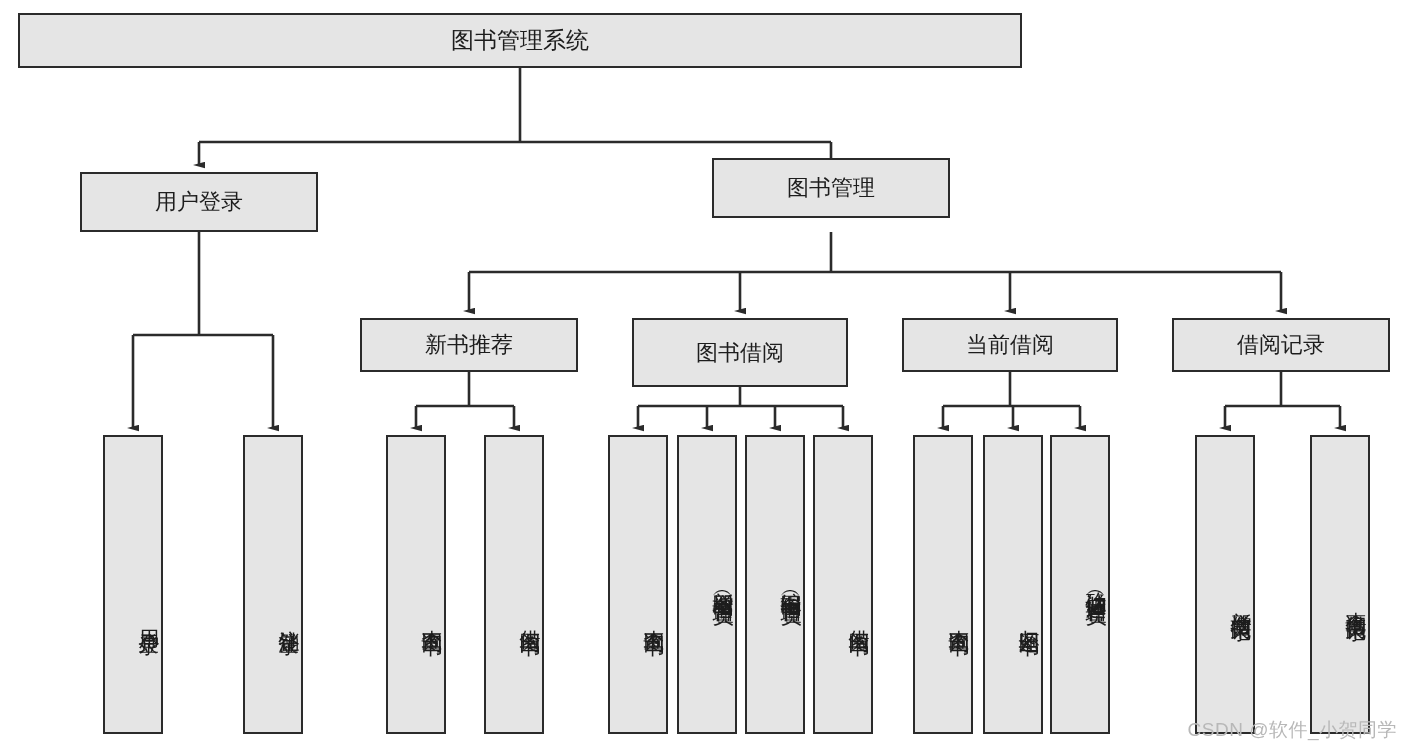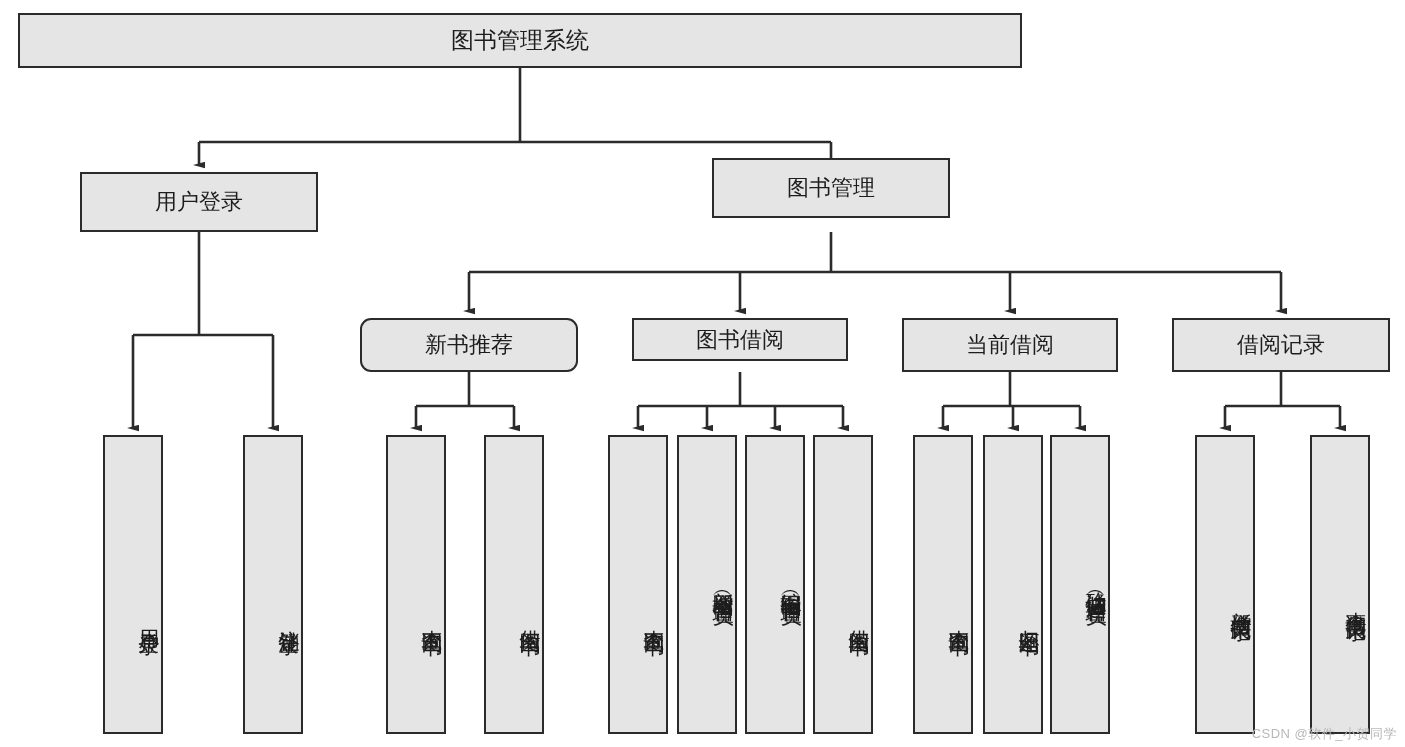--- a/index.html
+++ b/index.html
@@ -71,21 +71,21 @@
     white-space: nowrap;
   }
   .node.leaf .node-label {
     white-space: normal;
   }
   
   #watermark {
     position: absolute;
     right: 8px;
     bottom: 4px;
-    font-size: 13px;
+    font-size: 19px;
     color: #b8b8b8;
     letter-spacing: 0.5px;
     white-space: nowrap;
     user-select: none;
   }
 </style>
 </head>
 <body>
 
 <div id="diagram-root">
@@ -145,25 +145,25 @@
   </div>
 
   <div class="node level-2" style="left:80px; top:172px; width:238px; height:60px;">
     <span class="node-label">用户登录</span>
   </div>
 
   <div class="node level-2" style="left:712px; top:158px; width:238px; height:60px;">
     <span class="node-label">图书管理</span>
   </div>
 
-  <div class="node level-3" style="left:360px; top:318px; width:218px; height:54px;border-radius:11px;">
+  <div class="node level-3" style="left:360px; top:318px; width:218px; height:54px;">
     <span class="node-label">新书推荐</span>
   </div>
 
-  <div class="node level-3" style="left:632px; top:318px; width:216px; height:43px;">
+  <div class="node level-3" style="left:632px; top:318px; width:216px; height:69px;">
     <span class="node-label">图书借阅</span>
   </div>
 
   <div class="node level-3" style="left:902px; top:318px; width:216px; height:54px;">
     <span class="node-label">当前借阅</span>
   </div>
 
   <div class="node level-3" style="left:1172px; top:318px; width:218px; height:54px;">
     <span class="node-label">借阅记录</span>
   </div>

